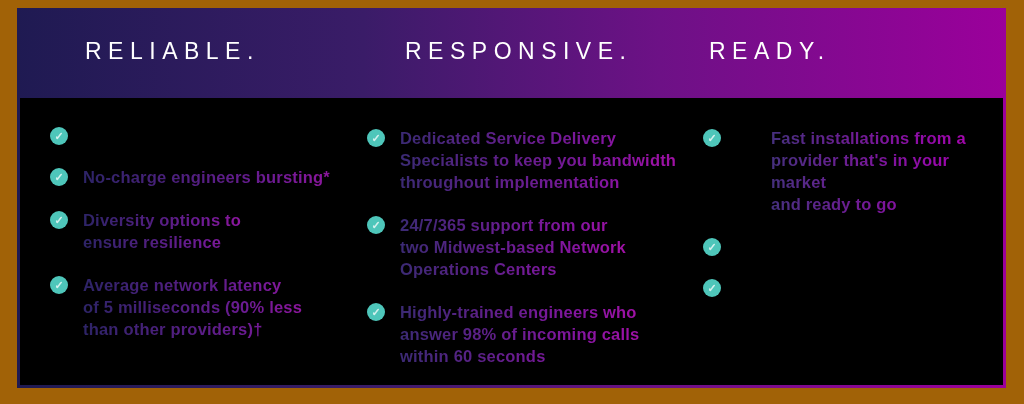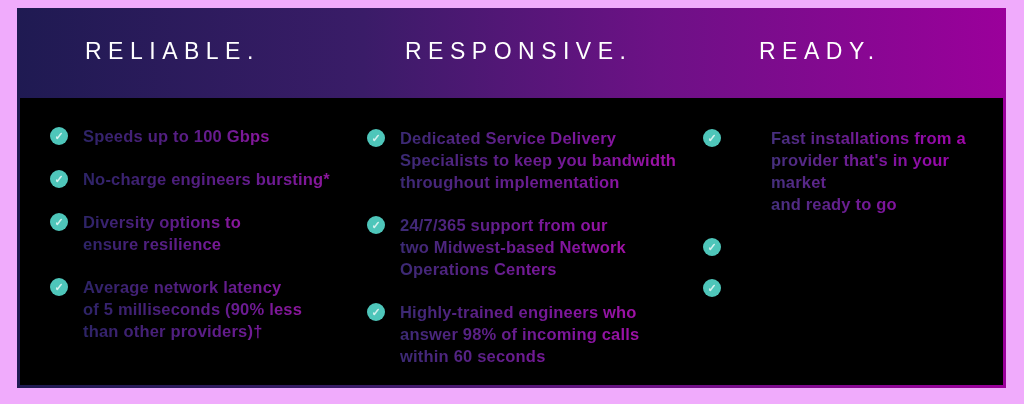--- a/index.html
+++ b/index.html
@@ -6,21 +6,21 @@
   html, body { background: #000; }
   body {
     font-family: "Liberation Sans", sans-serif;
     width: 1024px; height: 404px;
     position: relative;
     overflow: hidden;
   }
   .canvas {
     position: absolute; left: 0; top: 0;
     width: 1024px; height: 404px;
-    background: #f0abfc;
+    background: #a16207;
   }
   
   .frame {
     position: absolute;
     left: 17px; top: 8px;
     width: 989px; height: 380px;
     background: linear-gradient(90deg, #1f1a52 0%, #3a1c68 35%, #6d1186 65%, #9b009b 100%);
   }
   .banner {
     position: relative;
@@ -30,21 +30,21 @@
     position: absolute;
     top: 50%; transform: translateY(-54%);
     color: #ffffff;
     font-size: 23px;
     font-weight: 500;
     letter-spacing: 6.5px;
     white-space: nowrap;
   }
   .banner-title.t1 { left: 68px; }
   .banner-title.t2 { left: 388px; }
-  .banner-title.t3 { left: 742px; }
+  .banner-title.t3 { left: 692px; }
   .panel-body {
     position: absolute;
     left: 3px; right: 3px; top: 90px; bottom: 3px;
     background: #000000;
   }
   .col {
     position: absolute;
     top: 0;
   }
   .col.c1 { left: 30px;  width: 290px; padding-top: 27px; }
@@ -97,21 +97,20 @@
       <div class="banner-title t3">READY.</div>
     </div>
 
     <div class="panel-body">
 
       <div class="col c1">
         <div class="item">
           <span class="bullet">
               <span class="check">✓</span>
             </span>
-          <span class="item-text">Speeds up to 100 Gbps</span>
         </div>
         <div class="item">
           <span class="bullet">
               <span class="check">✓</span>
             </span>
           <span class="item-text">No-charge engineers bursting*</span>
         </div>
         <div class="item">
           <span class="bullet">
               <span class="check">✓</span>

